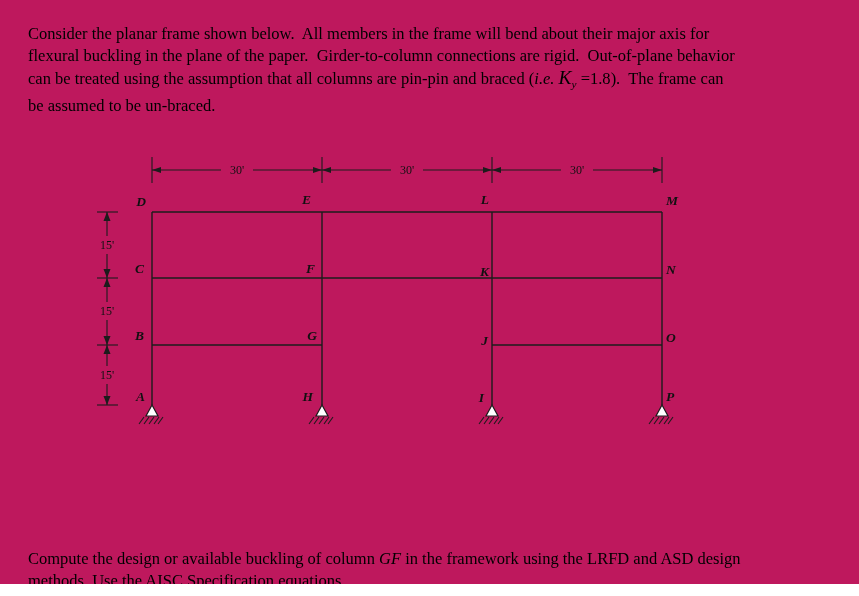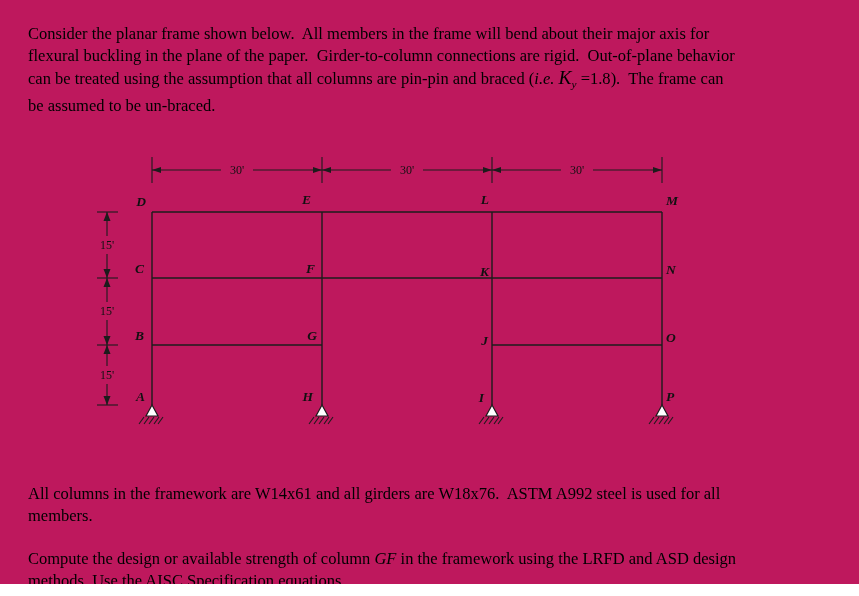--- a/index.html
+++ b/index.html
@@ -156,19 +156,17 @@
       <text class="joint-text" x="488" y="205" text-anchor="end">J</text>
       <text class="joint-text" x="666" y="202" text-anchor="start">O</text>
 
       <text class="joint-text" x="145" y="261" text-anchor="end">A</text>
       <text class="joint-text" x="313" y="261" text-anchor="end">H</text>
       <text class="joint-text" x="484" y="262" text-anchor="end">I</text>
       <text class="joint-text" x="666" y="261" text-anchor="start">P</text>
     </g>
   </svg>
 
-  <p class="para" id="materials">All columns in the framework are W14x61 and all girders are W18x76.  ASTM A992 steel is used for all
-members.</p>
 
-  <p class="para" id="task"><span>Compute the design or available strength of column </span><span class="member-name">GF</span><span> in the framework using the LRFD and ASD design
+  <p class="para" id="task"><span>Compute the design or available buckling of column </span><span class="member-name">GF</span><span> in the framework using the LRFD and ASD design
 methods. Use the AISC Specification equations.</span></p>
 
 </div>
 
 </body></html>

